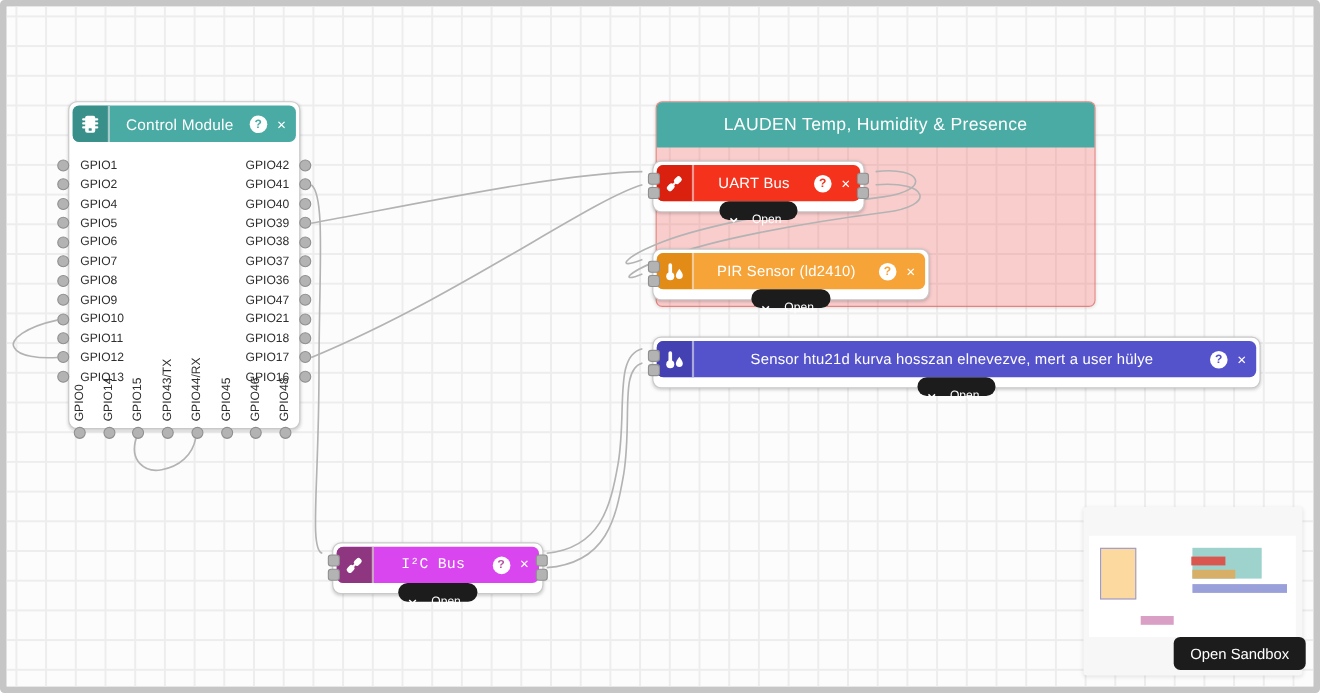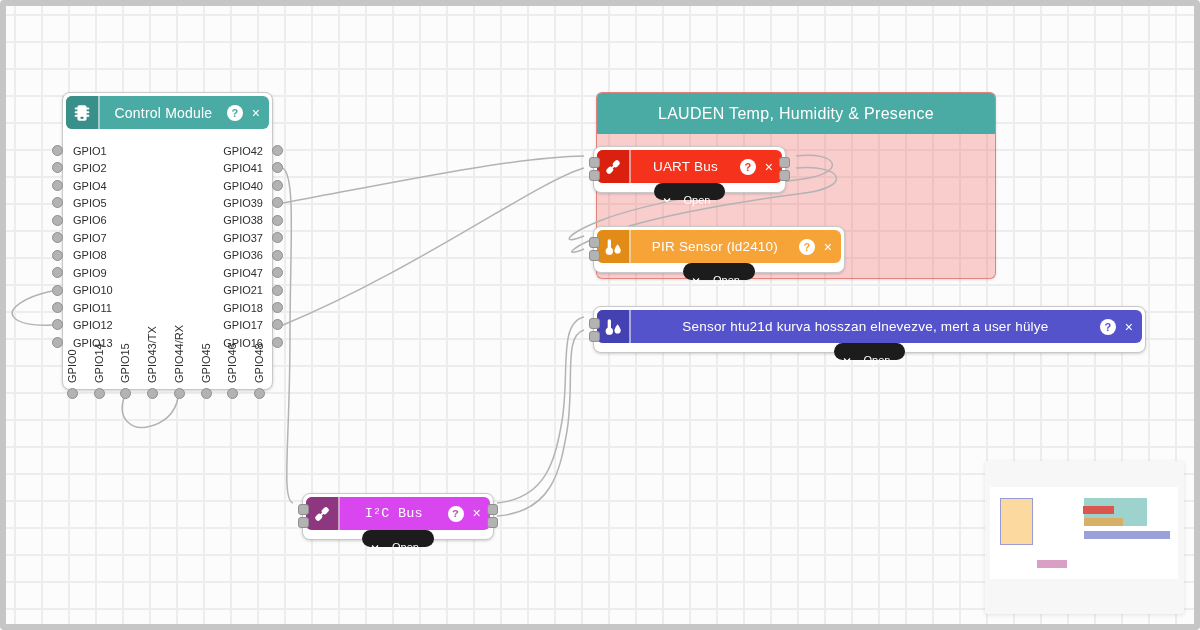--- a/index.html
+++ b/index.html
@@ -387,15 +387,16 @@
     <div id="preview-panel">
       <div id="preview-inner">
         <div id="mm-yellow" class="mm-block"></div>
         <div id="mm-teal" class="mm-block"></div>
         <div id="mm-red" class="mm-block"></div>
         <div id="mm-tan" class="mm-block"></div>
         <div id="mm-peri" class="mm-block"></div>
         <div id="mm-pink" class="mm-block"></div>
       </div>
     </div>
+    <div id="open-sandbox">Open Sandbox</div>
 
   </div>
 </div>
 
 </body></html>

